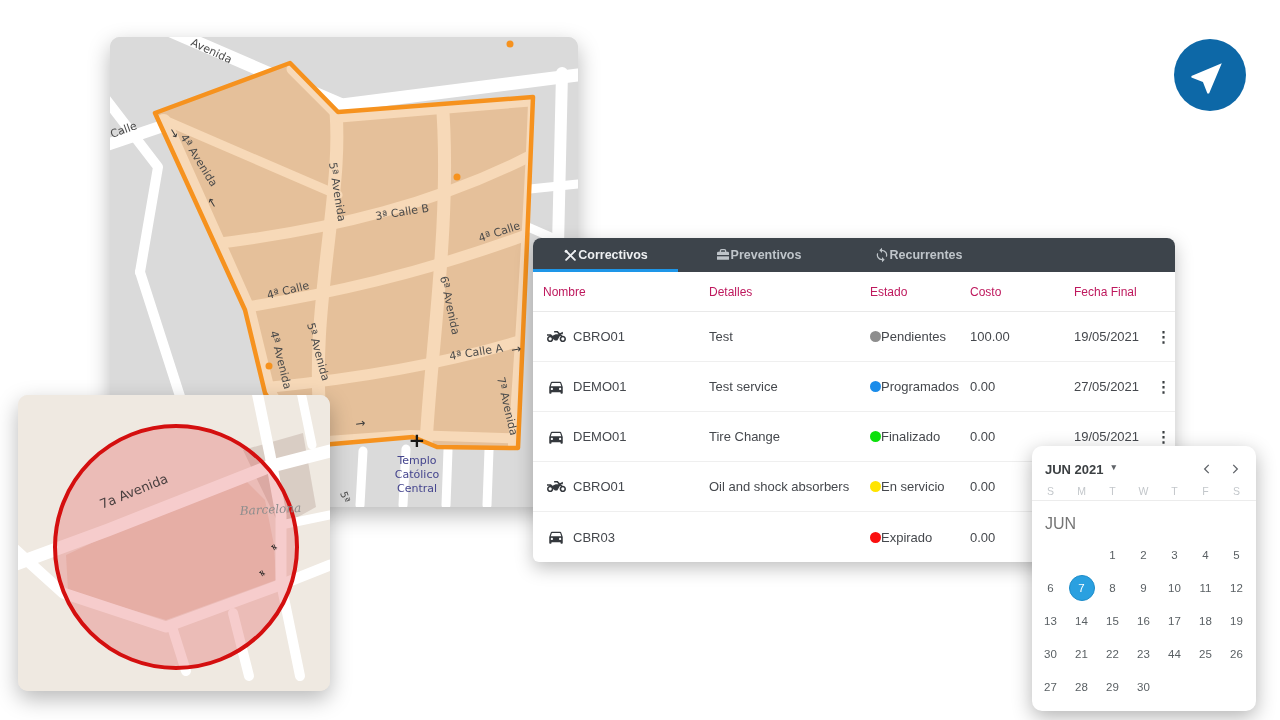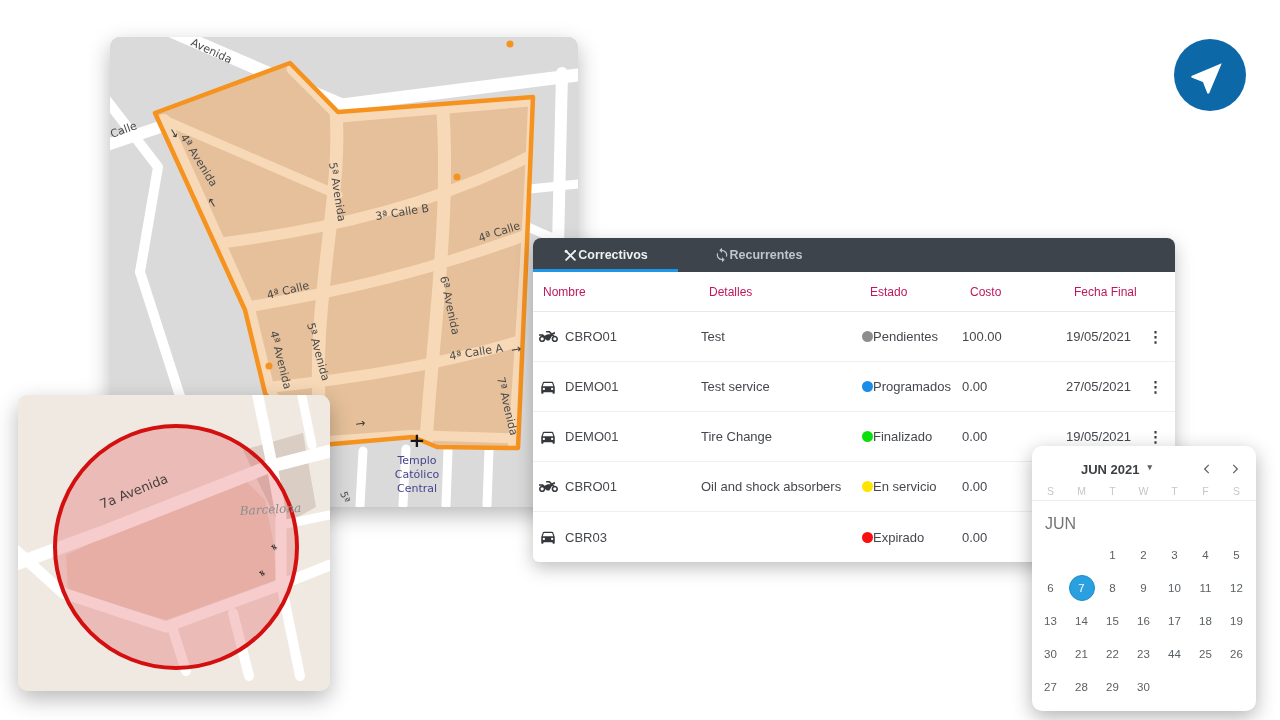--- a/index.html
+++ b/index.html
@@ -28,36 +28,36 @@
   .tab:nth-child(1){ width:145px; } .tab{ width:160px; }
   .tab.active { color:#eef0f2; }
   .ticon { display:flex; }
   #tab-underline { position:absolute; left:0; bottom:0; width:145px; height:3px; }
 
   #thead { display:grid; grid-template-columns:166px 161px 100px 104px 101px;
            padding-left:10px; height:40px; align-items:center;
            color:#be185d; font-size:12px; border-bottom:1px solid #e9e9e9; }
   .trow { display:grid;
           grid-template-columns:26px 136px 161px 100px 104px 80px 21px;
-          padding-left:6px; height:50px; align-items:center;
+          padding-left:14px; height:50px; align-items:center;
           border-bottom:1px solid #efefef; color:#45484d; font-size:13px; }
   .trow:last-child { border-bottom:none; }
   .cell.status { display:flex; align-items:center; gap:0; }
   .dot { width:11px; height:11px; border-radius:50%; display:inline-block; flex:none; }
   .cell.menu { text-align:right; padding-right:4px; font-size:15px; font-weight:bold;
                color:#3c4043; cursor:pointer; line-height:13px; }
   .vicon { display:flex; color:#34383d; }
 
   
   #calendar { position:absolute; left:1032px; top:446px; width:224px; z-index:5;
               background:#fff; border-radius:10px; padding:10px 0 8px 0;
               box-shadow:0 6px 20px rgba(0,0,0,.30); }
   .cal-head { display:flex; align-items:center; height:26px; padding:0 14px 0 13px; }
   .cal-title { display:flex; align-items:flex-start; gap:8px; font-size:13px;
-               color:#3c4043; font-weight:bold; cursor:pointer; flex:1;margin-left:36px; }
+               color:#3c4043; font-weight:bold; cursor:pointer; flex:1; }
   .caret { font-size:9px; color:#5f6368; }
   .cal-nav { display:flex; gap:14px; }
   .chev { display:flex; cursor:pointer; }
   .cal-weekdays, .cal-grid { display:grid; grid-template-columns:repeat(7,31px);
                              padding-left:3px; }
   .cal-weekdays { height:18px; align-items:center; }
   .wd { text-align:center; font-size:10.5px; color:#c3c7cb; }
   .cal-divider { height:1px; background:#ececec; }
   .cal-month { margin:14px 0 0 13px; height:14px; font-size:16px; color:#757575; }
   .cal-grid { margin-top:9px; }
@@ -202,20 +202,29 @@
             </g>
             <circle cx="5" cy="5" r="2.4" fill="currentColor"></circle>
             <circle cx="19.2" cy="4.8" r="1.7" fill="currentColor"></circle>
           </svg>
         </span>
         <span>Correctivos</span>
       </div>
       <div class="tab">
         <span class="ticon">
           <svg width="16" height="16" viewBox="0 0 24 24" fill="currentColor">
+            <path d="M19 7h-2V6a3 3 0 0 0-3-3h-4a3 3 0 0 0-3 3v1H5a2 2 0 0 0-2 2v10h18V9a2 2 0 0 0-2-2zM9 6a1 1 0 0 1 1-1h4a1 1 0 0 1 1 1v1H9V6z"></path>
+            <rect x="3" y="12" width="18" height="2" fill="#3d444b"></rect>
+          </svg>
+        </span>
+        <span>Preventivos</span>
+      </div>
+      <div class="tab">
+        <span class="ticon">
+          <svg width="16" height="16" viewBox="0 0 24 24" fill="currentColor">
             <path d="M12 4V1L8 5l4 4V6a6 6 0 0 1 5.7 7.9l1.5 1.2A8 8 0 0 0 12 4zm0 14a6 6 0 0 1-5.7-7.9L4.8 8.9A8 8 0 0 0 12 20v3l4-4-4-4v3z"></path>
           </svg>
         </span>
         <span>Recurrentes</span>
       </div>
       <div id="tab-underline" style="background: rgb(30, 150, 232);"></div>
   </div>
   <div id="thead">
       <div class="hcell">Nombre</div>
       <div class="hcell">Detalles</div>

